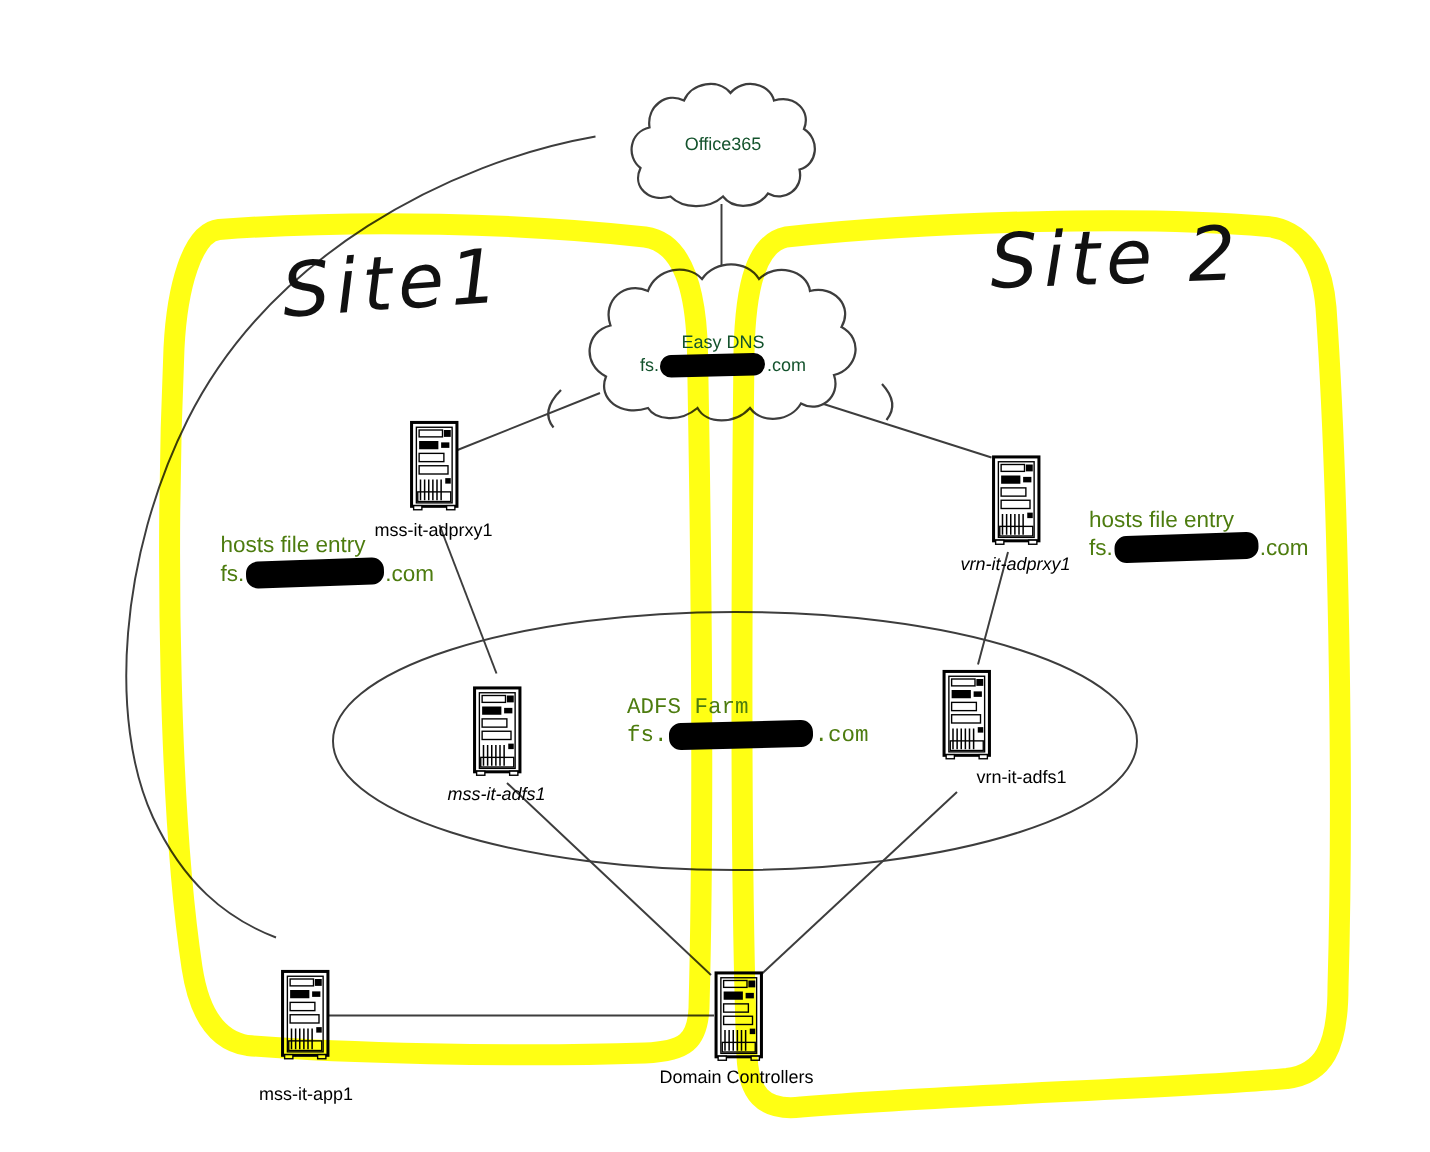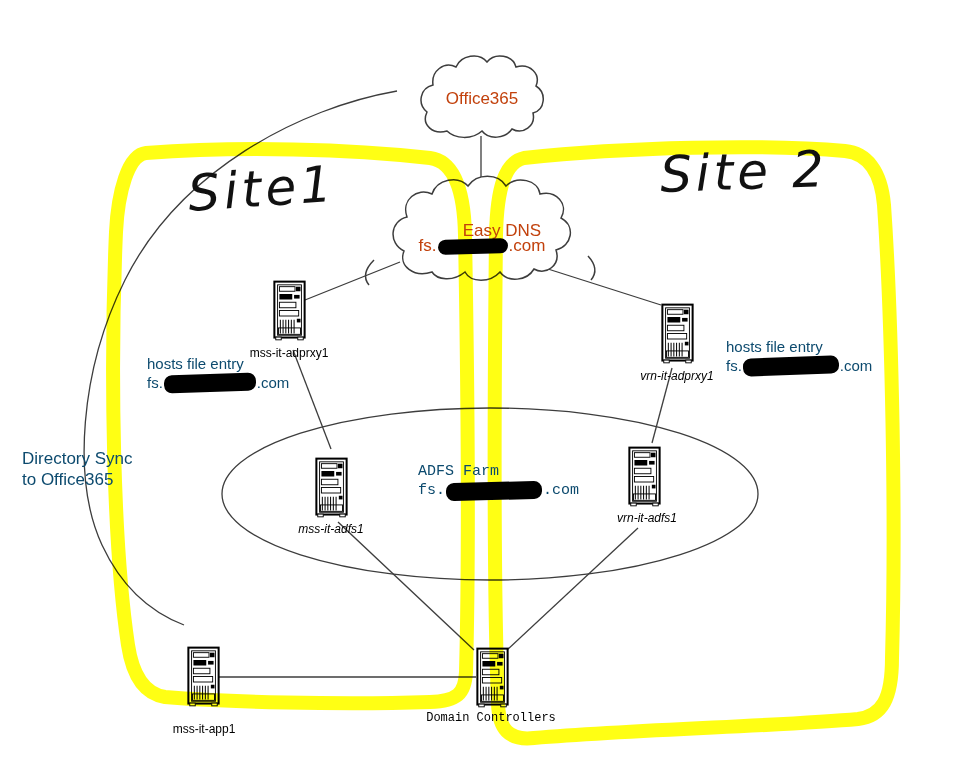--- a/index.html
+++ b/index.html
@@ -2,24 +2,24 @@
 <html><head>
 <meta charset="utf-8">
 <style>
   html,body{margin:0;padding:0;background:#fff;}
   .stage{
     position:relative;width:953px;height:768px;background:#ffffff;overflow:hidden;
     font-family:"Liberation Sans","DejaVu Sans",sans-serif;
   }
   .stage svg.art{position:absolute;left:0;top:0;}
   .lbl{position:absolute;color:#000;font-size:12px;line-height:14px;text-align:center;white-space:nowrap;}
-  .cloud-lbl{position:absolute;color:#c2410c;font-size:17px;text-align:center;white-space:nowrap;}
-  .ann{position:absolute;font-size:15px;line-height:19px;color:#0c4a6e;white-space:nowrap;}
+  .cloud-lbl{position:absolute;color:#14532d;font-size:12px;text-align:center;white-space:nowrap;}
+  .ann{position:absolute;font-size:15px;line-height:19px;color:#4d7c0f;white-space:nowrap;}
   .ann-big{font-size:17px;line-height:21px;}
-  .fsline{display:flex;align-items:center;}
+  .fsline{display:flex;align-items:flex-start;}
   .redact{display:inline-block;background:#000;border-radius:8px;margin:0 1px;}
   .site-label{
     position:absolute;color:#111;font-family:"DejaVu Sans",sans-serif;font-style:italic;
     font-size:50px;letter-spacing:4px;white-space:nowrap;
   }
 </style>
 </head>
 <body>
 
 <div class="stage">
@@ -99,33 +99,33 @@
         C 494 420, 494 600, 498 704 C 499 728, 508 741, 534 738
         C 645 729, 782 726, 858 719 C 882 716, 892 699, 892 658
         C 896 520, 892 320, 884 205 C 881 170, 866 153, 845 151 Z"></path>
     </g>
   </svg>
 
   <div class="site-label" style="left:188px;top:160px;transform:rotate(-4deg);">Site1</div>
   <div class="site-label" style="left:660px;top:143px;transform:rotate(-2deg);">Site 2</div>
 
   <div class="cloud-lbl" style="left:430px;top:89px;width:104px;">Office365</div>
-  <div class="cloud-lbl" style="left:440px;top:221px;width:124px;text-align:center;">Easy DNS</div>
+  <div class="cloud-lbl" style="left:420px;top:221px;width:124px;text-align:center;">Easy DNS</div>
   <div class="cloud-lbl fsline" style="position:absolute;left:415px;top:236px;width:134px;justify-content:center;">
     <span>fs.</span>
       <span class="redact" style="width:70px;height:15px;transform:rotate(-1.5deg);"></span>
       <span>.com</span>
   </div>
 
   <div class="lbl" style="left:239px;top:346px;width:100px;">mss-it-adprxy1</div>
   <div class="lbl" style="left:627px;top:369px;width:100px;font-style:italic;">vrn-it-adprxy1</div>
   <div class="lbl" style="left:281px;top:522px;width:100px;font-style:italic;">mss-it-adfs1</div>
-  <div class="lbl" style="left:597px;top:511px;width:100px;font-style:italic;">vrn-it-adfs1</div>
+  <div class="lbl" style="left:631px;top:511px;width:100px;">vrn-it-adfs1</div>
   <div class="lbl" style="left:154px;top:722px;width:100px;">mss-it-app1</div>
-  <div class="lbl" style="left:426px;top:711px;width:130px;font-family:Liberation Mono, monospace;">Domain Controllers</div>
+  <div class="lbl" style="left:426px;top:711px;width:130px;">Domain Controllers</div>
 
   <div class="ann" style="left:147px;top:354px;">
     <div>hosts file entry</div>
     <div class="fsline">
       <span>fs.</span>
         <span class="redact" style="width:92px;height:18px;transform:rotate(-2deg);"></span>
         <span>.com</span>
     </div>
   </div>
 
@@ -140,18 +140,14 @@
 
   <div class="ann" style="left:418px;top:462px;font-family:Liberation Mono, monospace;">
     <div>ADFS Farm</div>
     <div class="fsline">
       <span>fs.</span>
         <span class="redact" style="width:96px;height:18px;transform:rotate(-1.5deg);"></span>
         <span>.com</span>
     </div>
   </div>
 
-  <div class="ann ann-big" style="left:22px;top:448px;">
-    <div>Directory Sync</div>
-    <div>to Office365</div>
-  </div>
 
 </div>
 
 </body></html>

